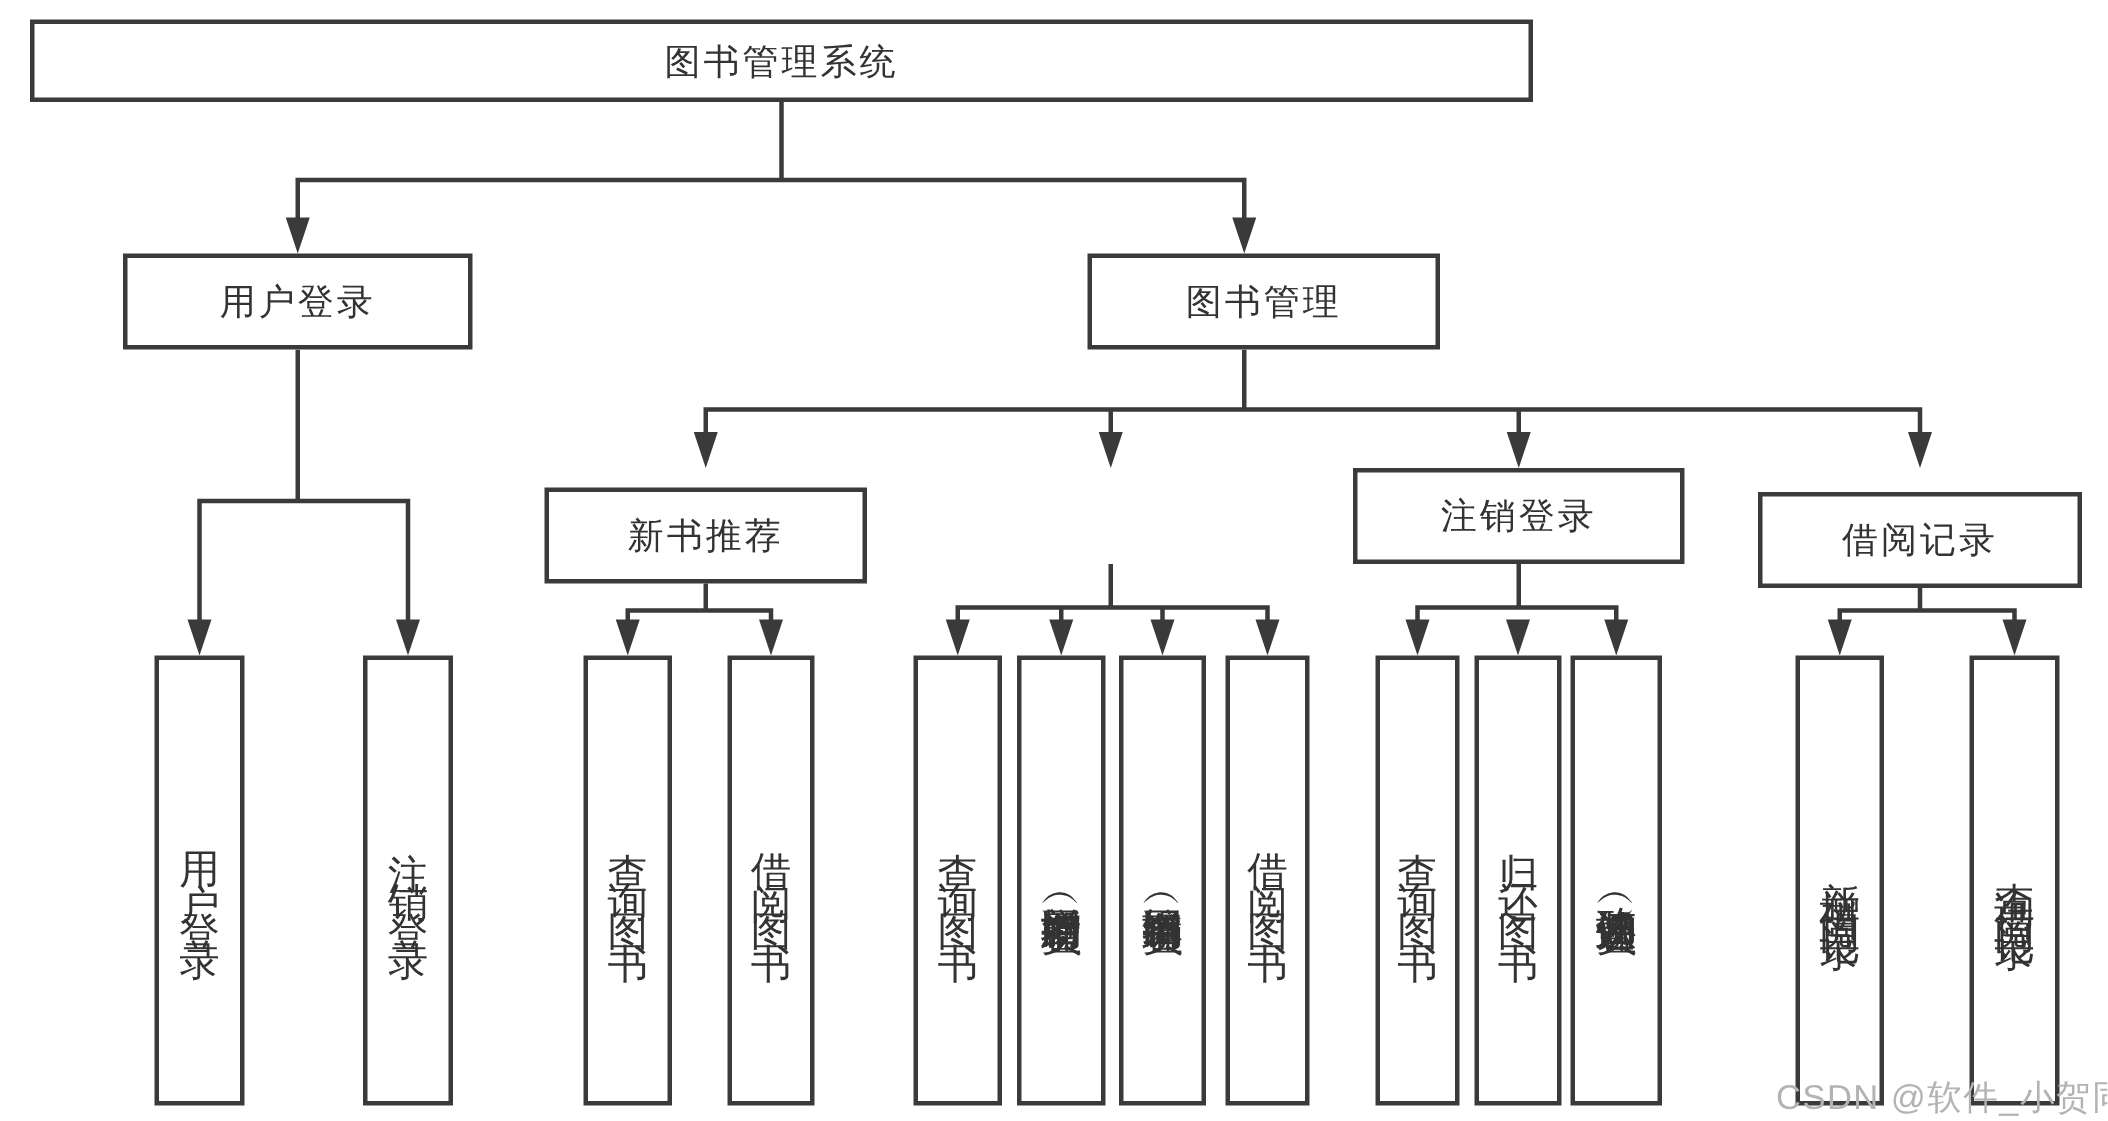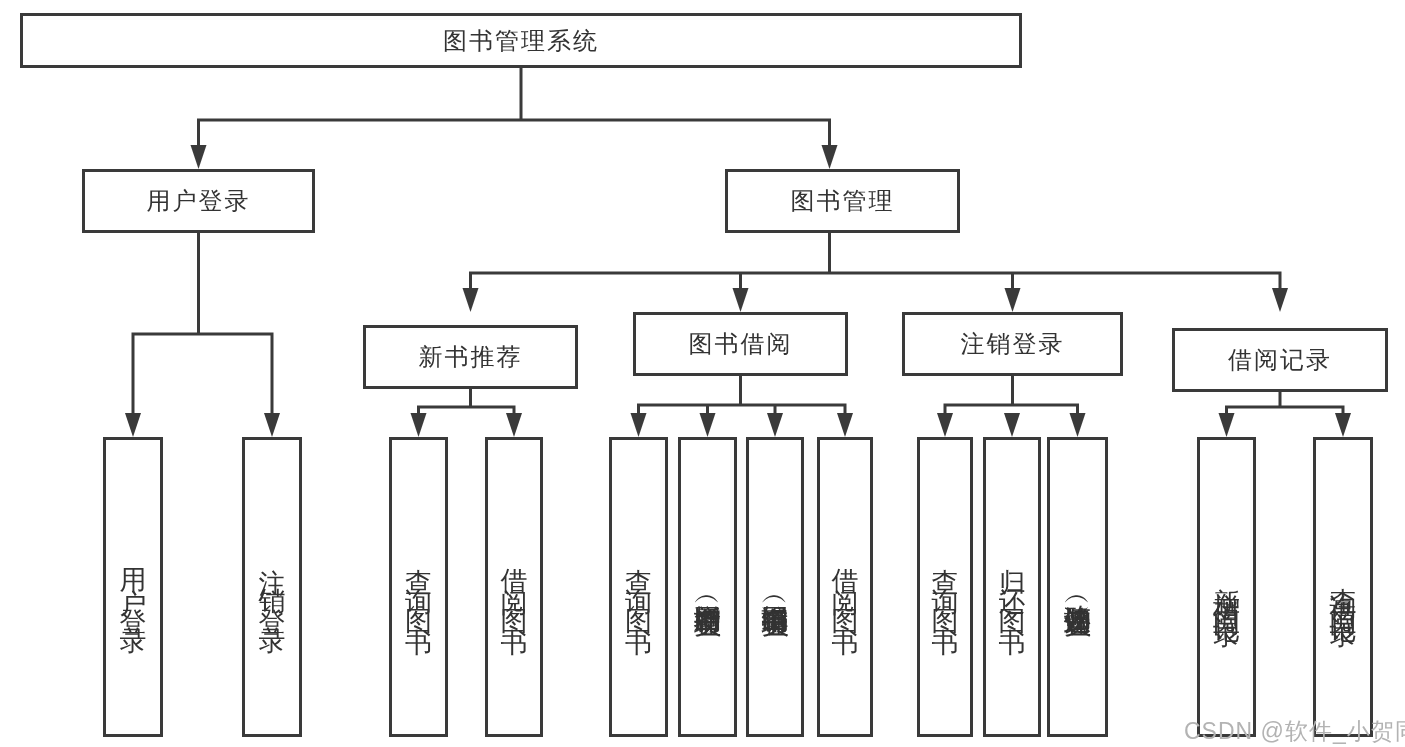--- a/index.html
+++ b/index.html
@@ -88,21 +88,20 @@
       <polygon points="1335,413 1351,413 1343,437"></polygon>
     </g>
   </svg>
 
   <div class="hbox" style="left:20px;top:13px;width:1002px;height:55px;">图书管理系统</div>
 
   <div class="hbox" style="left:82px;top:169px;width:233px;height:64px;">用户登录</div>
   <div class="hbox" style="left:712px;top:169px;width:235px;height:64px;margin-left:13px;">图书管理</div>
 
   <div class="hbox" style="left:363px;top:325px;width:215px;height:64px;">新书推荐</div>
-  <div class="hbox" style="left:633px;top:312px;width:215px;height:64px;">图书借阅</div>
   <div class="hbox" style="left:902px;top:312px;width:221px;height:64px;">注销登录</div>
   <div class="hbox" style="left:1172px;top:312px;width:216px;height:64px;margin-top:16px;">借阅记录</div>
 
   <div class="vbox ls4" style="left:103px;width:60px;">用户登录</div>
   <div class="vbox ls4" style="left:242px;width:60px;">注销登录</div>
 
   <div class="vbox ls4" style="left:389px;width:59px;">查询图书</div>
   <div class="vbox ls4" style="left:485px;width:58px;">借阅图书</div>
 
   <div class="vbox ls4" style="left:609px;width:59px;">查询图书</div>

